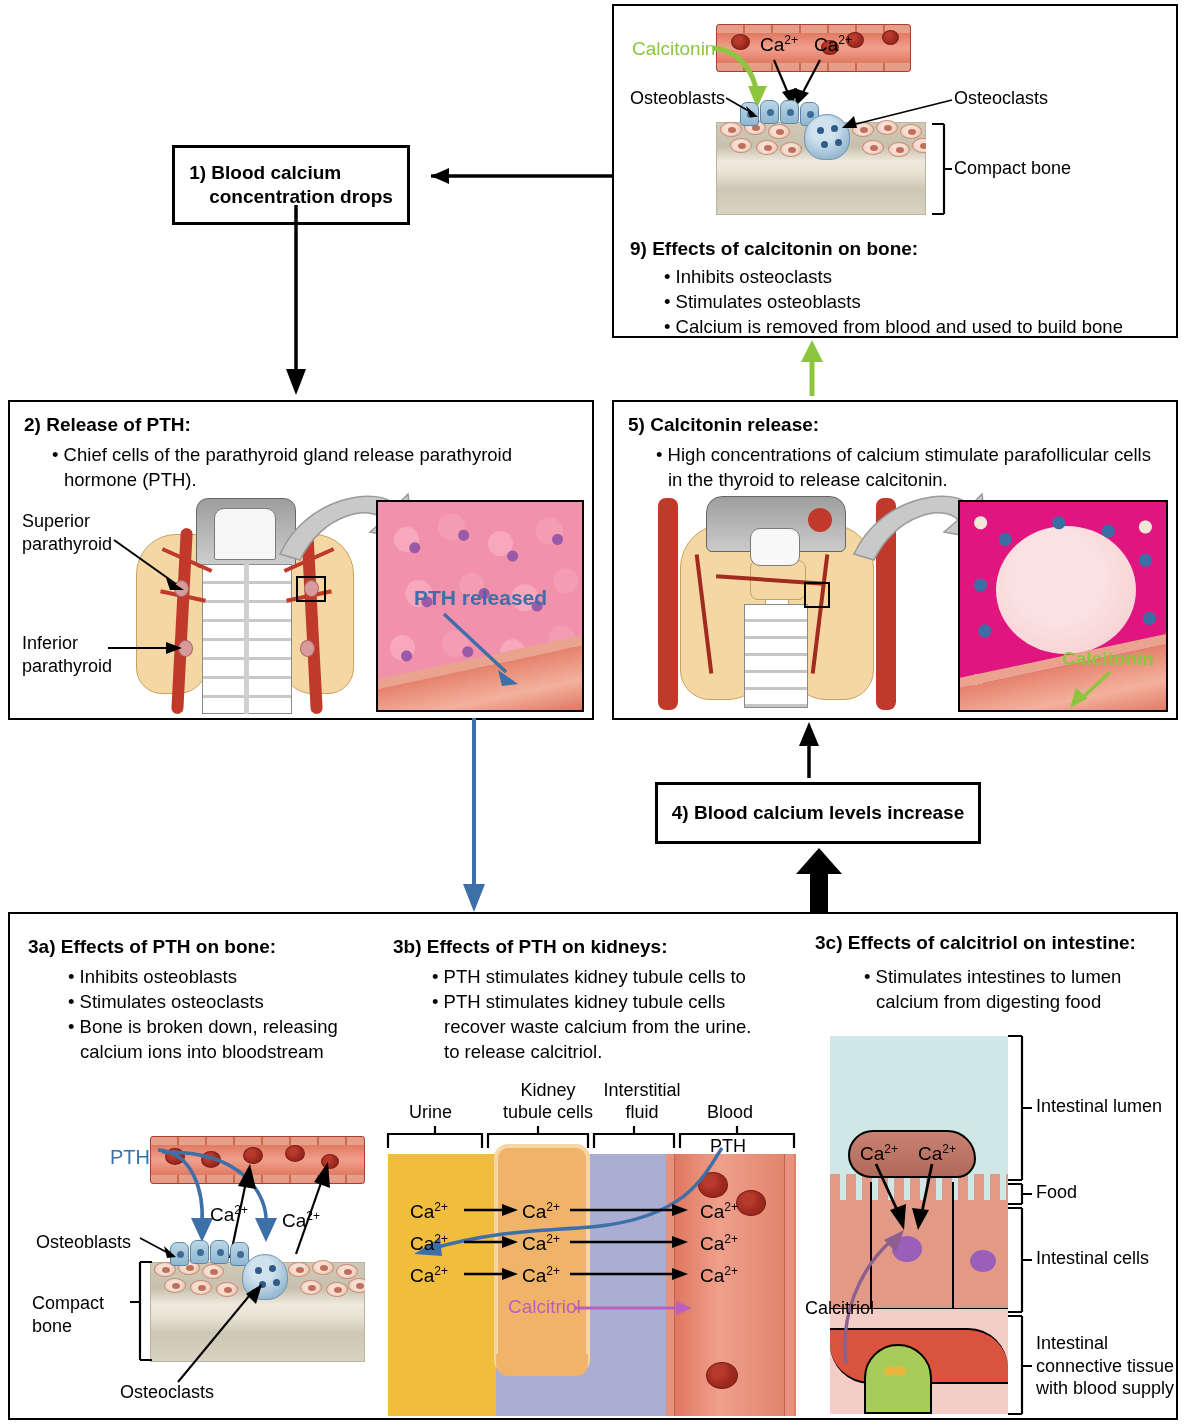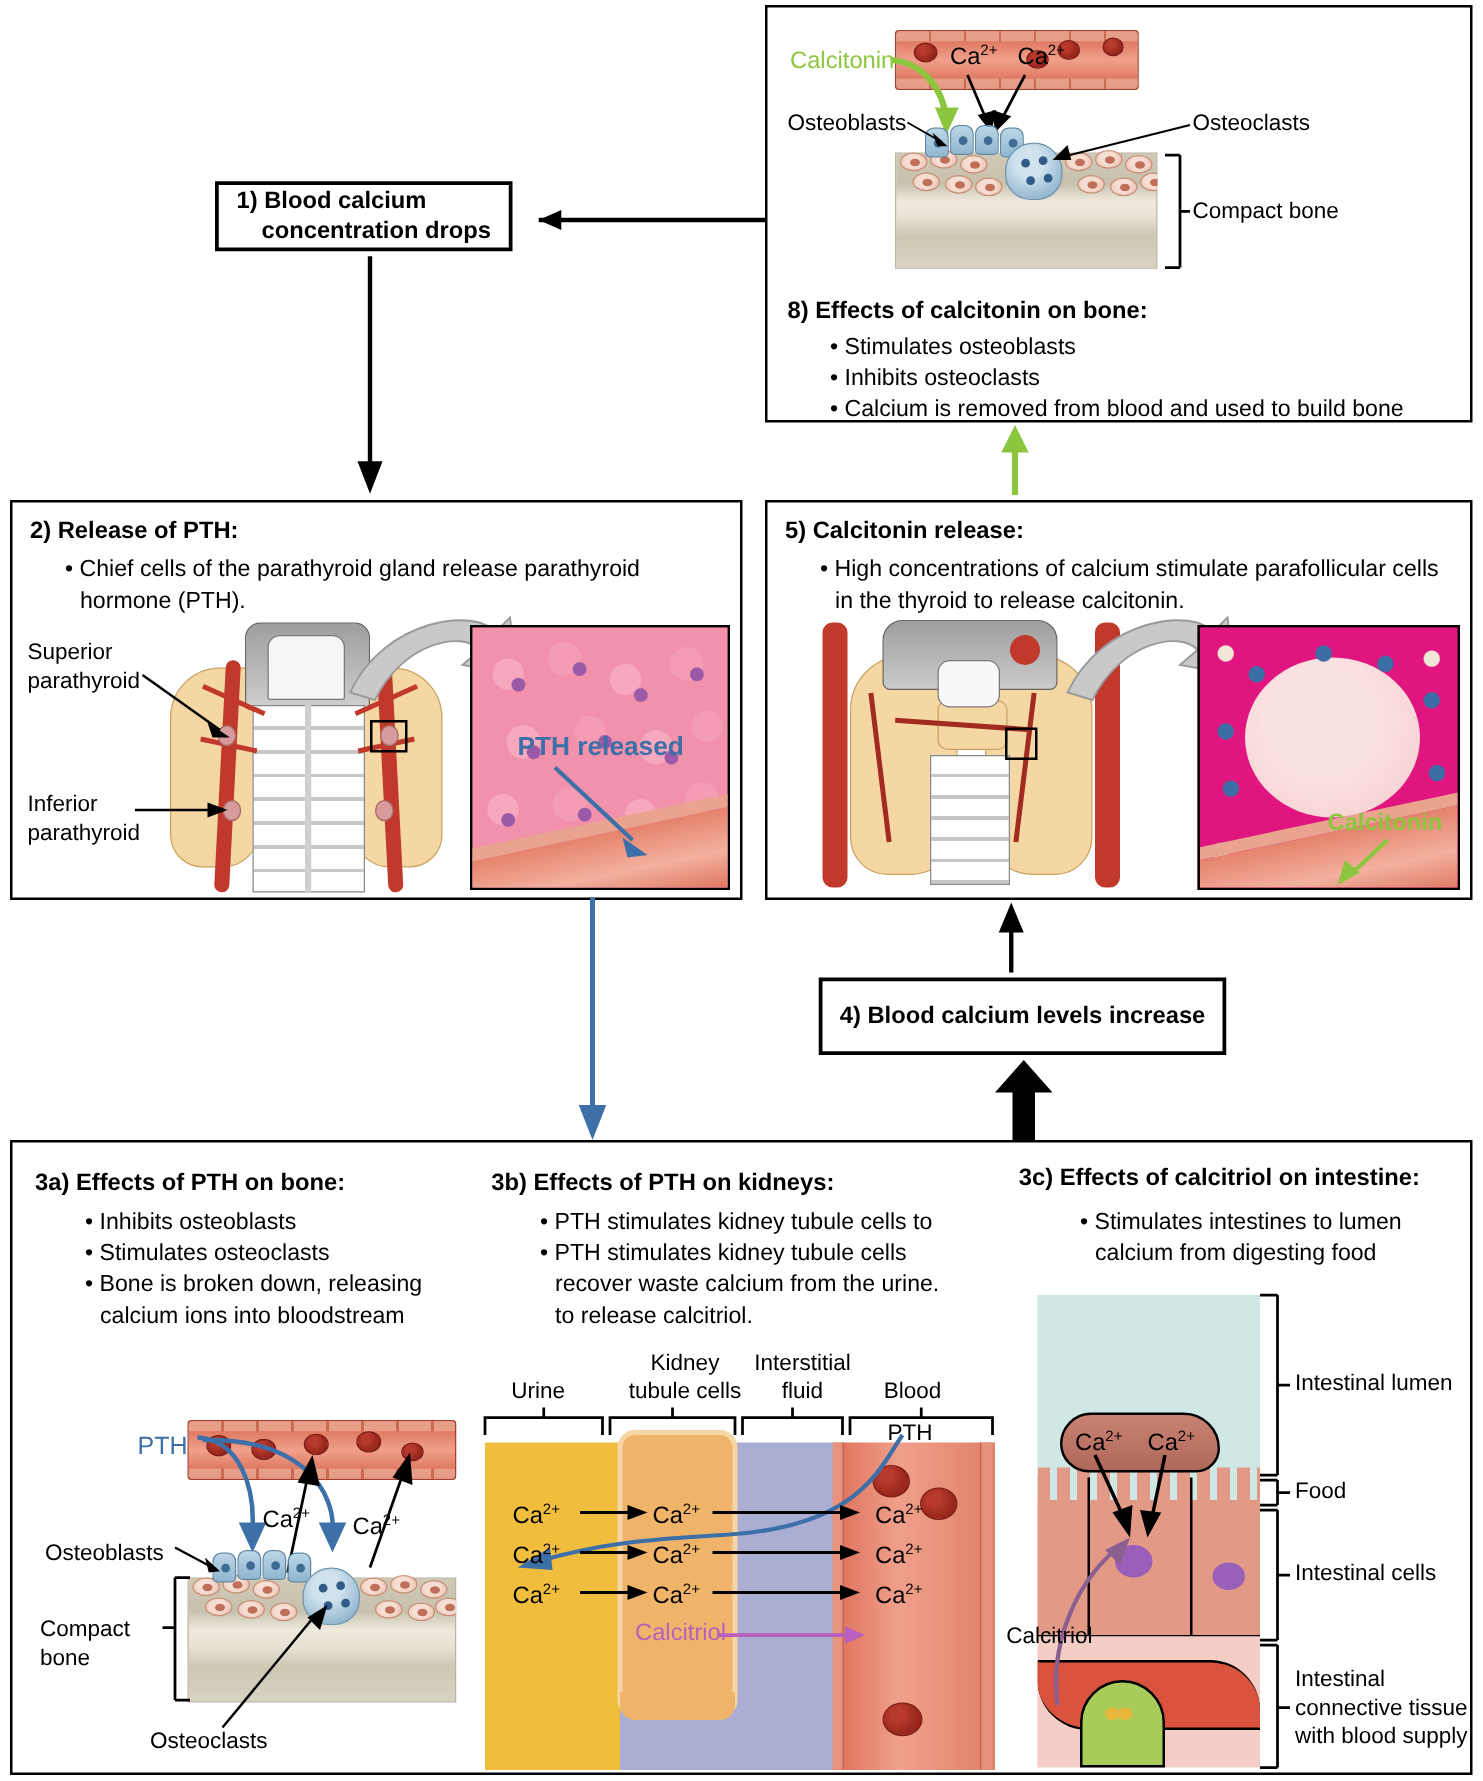--- a/index.html
+++ b/index.html
@@ -48,21 +48,21 @@
   .oclast { position:absolute; border-radius:50% 50% 44% 44%;
     background:radial-gradient(circle at 42% 34%,#cfe2ee 0 30%,#9dbdd4 70%,#7fa4bf 100%);
     border:1.5px solid #6f94ae; }
   .oclast i { position:absolute; width:7px; height:7px; border-radius:50%; background:#2f5b86; }
   .micro { position:absolute; border:2px solid #000; overflow:hidden;text-decoration:underline; }
   .grayarrow { position:absolute; }
 </style>
 </head>
 <body>
 
-<div class="step-box" style="left:172px; top:145px; width:238px; height:56px;">
+<div class="step-box" style="left:172px; top:145px; width:238px; height:80px;">
   <div class="txt">
     <div>1)  Blood calcium</div>
     <div style="padding-left:20px">concentration drops</div>
   </div>
 </div>
 
 <svg style="left:405px; top:140px; width:230px; height:70px;">
   <path class="ln" style="stroke-width:3.5" d="M226,5 L226,36 L26,36"></path>
   <path d="M26,36 L44,28 L44,44 Z" fill="#000"></path>
 </svg>
@@ -172,24 +172,24 @@
   <svg style="left:224px; top:90px; width:116px; height:34px;">
     <path class="ln" d="M114,4 L10,30"></path>
       <path d="M4,32 L16,20 L19,32 Z" fill="#000"></path>
   </svg>
 
   <svg class="brkwrap" style="left:316px; top:118px; width:22px; height:92px;">
     <path class="brk" d="M2,0 L14,0 M14,0 L14,90 M2,90 L14,90 M14,45 L22,45"></path>
   </svg>
   <span class="lbl" style="left:340px; top:152px;">Compact bone</span>
 
-  <div class="hdr" style="position:absolute; left:16px; top:232px;">8) Effects of calcitonin on bone:</div>
+  <div class="hdr" style="position:absolute; left:16px; top:232px;">9) Effects of calcitonin on bone:</div>
   <div class="bullets" style="position:absolute; left:36px; top:256px;">
+    <div>• Inhibits osteoclasts</div>
     <div>• Stimulates osteoblasts</div>
-    <div>• Inhibits osteoclasts</div>
     <div>• Calcium is removed from blood and used to build bone</div>
   </div>
 </div>
 
 <svg style="left:800px; top:338px; width:40px; height:62px;">
   <path d="M12,58 L12,18" stroke="#8cc63f" stroke-width="5" fill="none"></path>
   <path d="M12,2 L1,24 L23,24 Z" fill="#8cc63f"></path>
 </svg>
 
 <div class="panel" style="left:8px; top:400px; width:586px; height:320px;">

